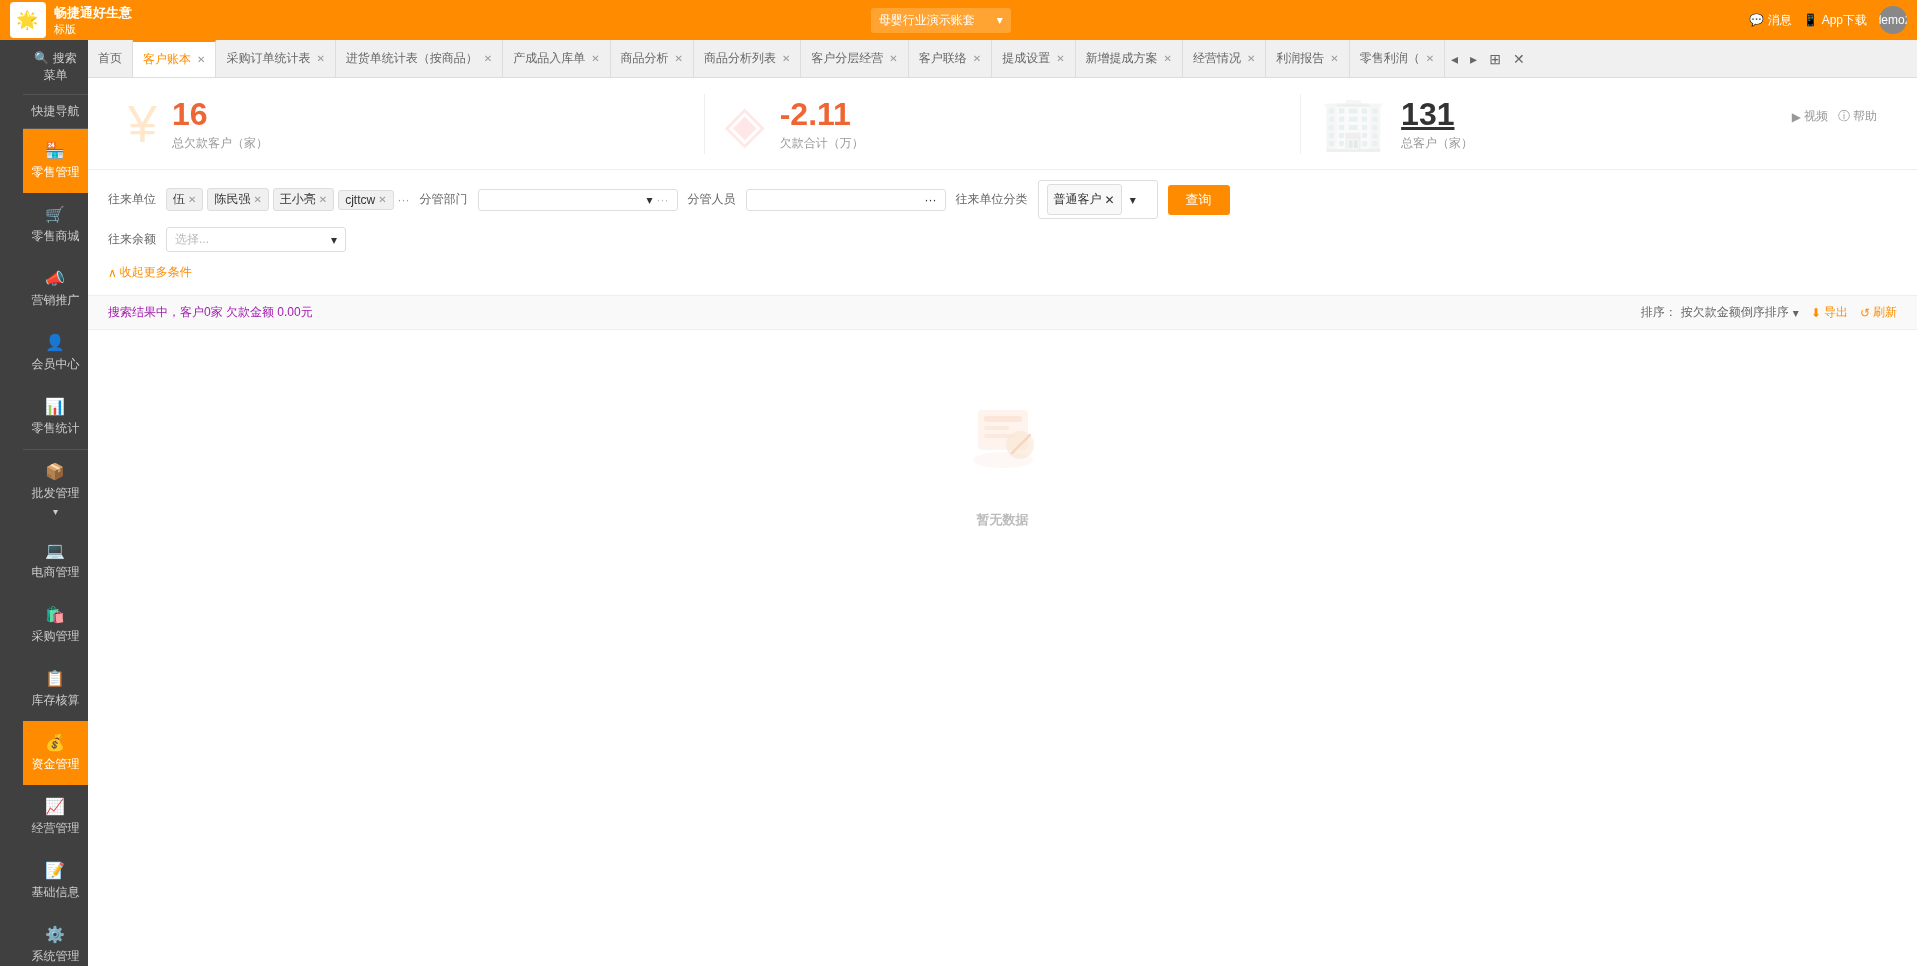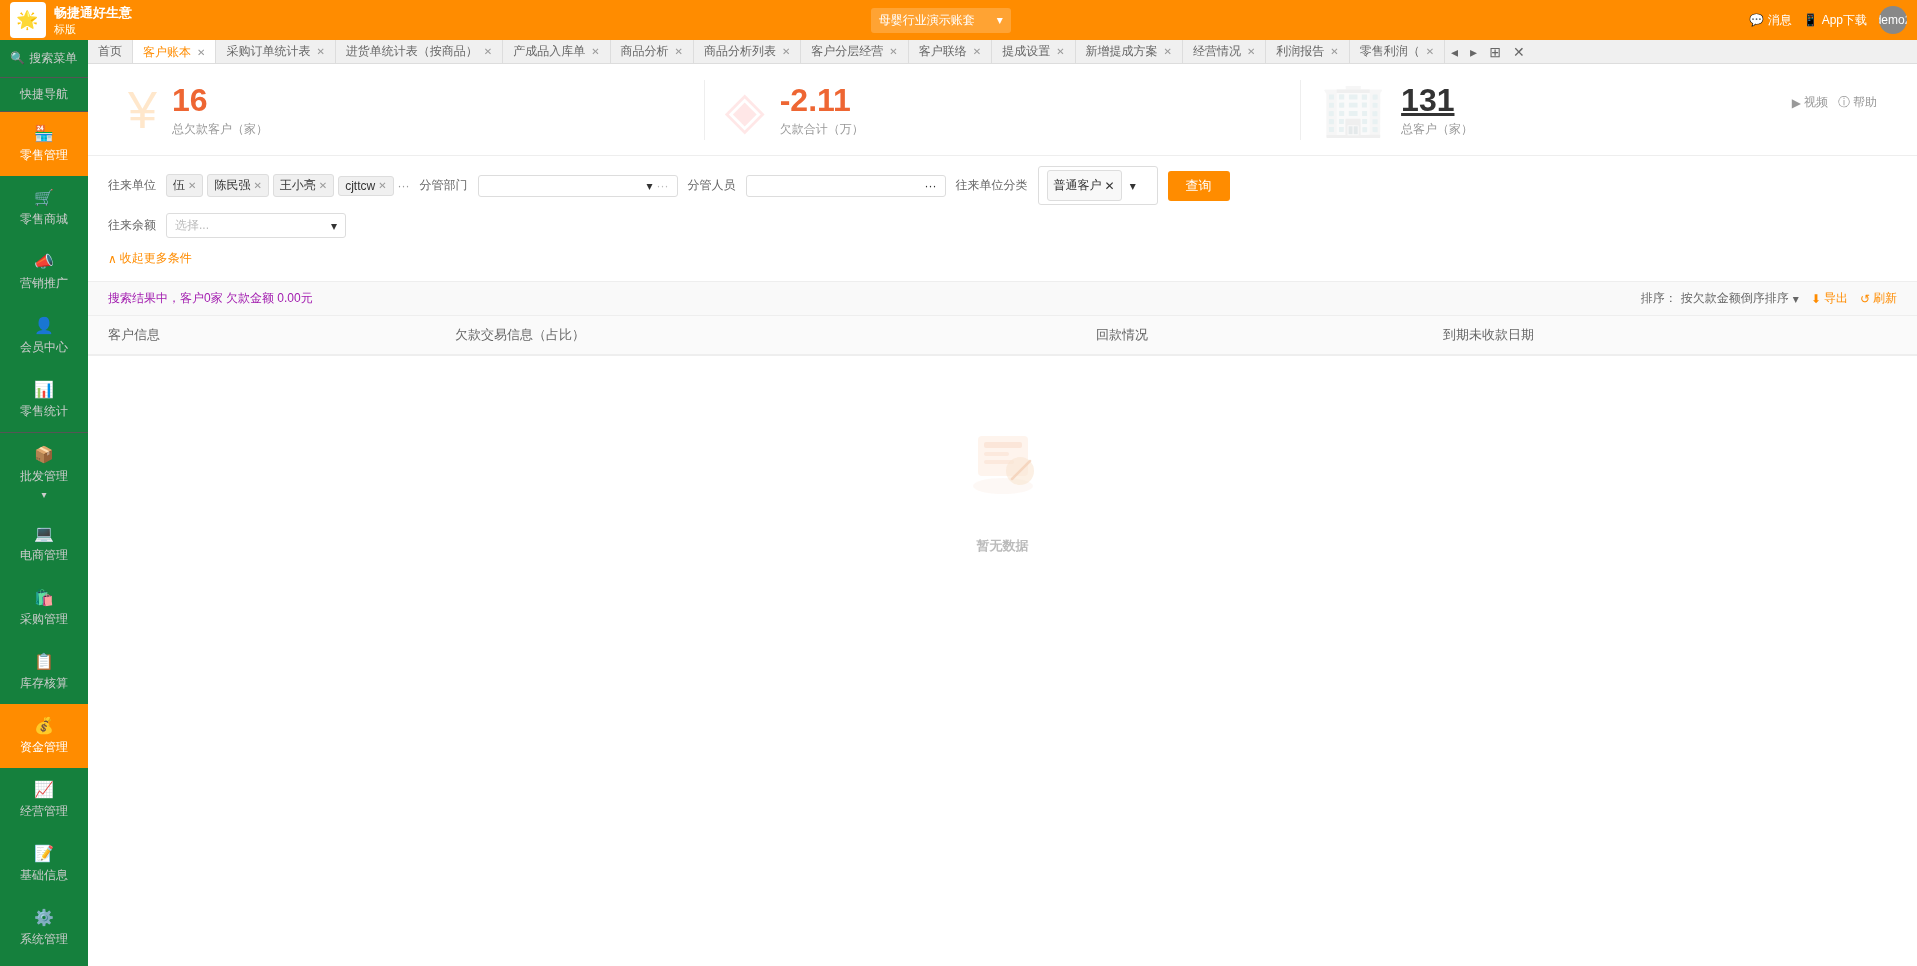--- a/index.html
+++ b/index.html
@@ -2,23 +2,23 @@
 <html><head>
   <meta charset="utf-8">
   <style>
     * { box-sizing: border-box; margin: 0; padding: 0; }
     body { font-family: "Microsoft YaHei", Arial, sans-serif; font-size: 13px; background: #f5f5f5; color: #333; overflow: hidden; height: 966px; }
 
     
     .app-wrapper { display: flex; flex-direction: column; height: 966px; }
     .top-bar { height: 40px; background: #ff8c00; display: flex; align-items: center; padding: 0 10px; justify-content: space-between; flex-shrink: 0; }
     .main-layout { display: flex; flex: 1; overflow: hidden; }
-    .sidebar { width: 88px; background: #15803d; color: #ccc; flex-shrink: 0; overflow-y: auto; }
+    .sidebar { width: 88px; background: #404040; color: #ccc; flex-shrink: 0; overflow-y: auto; padding-left: 23px; }
     .content-area { flex: 1; display: flex; flex-direction: column; overflow: hidden; }
-    .tab-bar { height: 24px; background: #f0f0f0; display: flex; align-items: center; overflow: hidden; flex-shrink: 0; border-bottom: 1px solid #ddd; }
+    .tab-bar { height: 38px; background: #f0f0f0; display: flex; align-items: center; overflow: hidden; flex-shrink: 0; border-bottom: 1px solid #ddd; }
     .page-content { flex: 1; overflow-y: auto; background: #fff; }
 
     
     .top-logo { display: flex; align-items: center; gap: 8px; }
     .top-logo-icon { width: 36px; height: 36px; background: #fff; border-radius: 4px; display: flex; align-items: center; justify-content: center; font-size: 18px; color: #ff8c00; }
     .top-logo-text { color: #fff; font-size: 13px; font-weight: bold; }
     .top-logo-sub { color: #ffe; font-size: 11px; }
     .top-center { display: flex; align-items: center; gap: 8px; }
     .top-dropdown { background: rgba(255,255,255,0.2); border: none; color: #fff; padding: 4px 8px; border-radius: 3px; font-size: 12px; cursor: pointer; display: flex; align-items: center; gap: 22px; }
     .top-right { display: flex; align-items: center; gap: 12px; color: #fff; font-size: 13px; }
@@ -376,32 +376,20 @@
               <span>⬇</span>
               <span>导出</span>
             </div>
             <div class="result-btn">
               <span>↺</span>
               <span>刷新</span>
             </div>
           </div>
         </div>
 
-        <table class="data-table">
-          <thead>
-            <tr>
-              <th>客户信息</th>
-              <th>欠款交易信息（占比）</th>
-              <th>回款情况</th>
-              <th>到期未收款日期</th>
-            </tr>
-          </thead>
-          <tbody>
-          </tbody>
-        </table>
 
         <div class="empty-state">
           <div class="empty-icon">
             <svg width="90" height="90" viewBox="0 0 90 90" fill="none">
               <ellipse cx="45" cy="70" rx="30" ry="8" fill="#f5d5c0" opacity="0.4"></ellipse>
               <rect x="20" y="20" width="50" height="40" rx="4" fill="#f9c8a8" opacity="0.5"></rect>
               <rect x="26" y="26" width="38" height="6" rx="2" fill="#f0a070" opacity="0.5"></rect>
               <rect x="26" y="36" width="25" height="4" rx="2" fill="#f0a070" opacity="0.4"></rect>
               <rect x="26" y="44" width="30" height="4" rx="2" fill="#f0a070" opacity="0.4"></rect>
               <circle cx="62" cy="55" r="14" fill="#f0c090" opacity="0.6"></circle>

